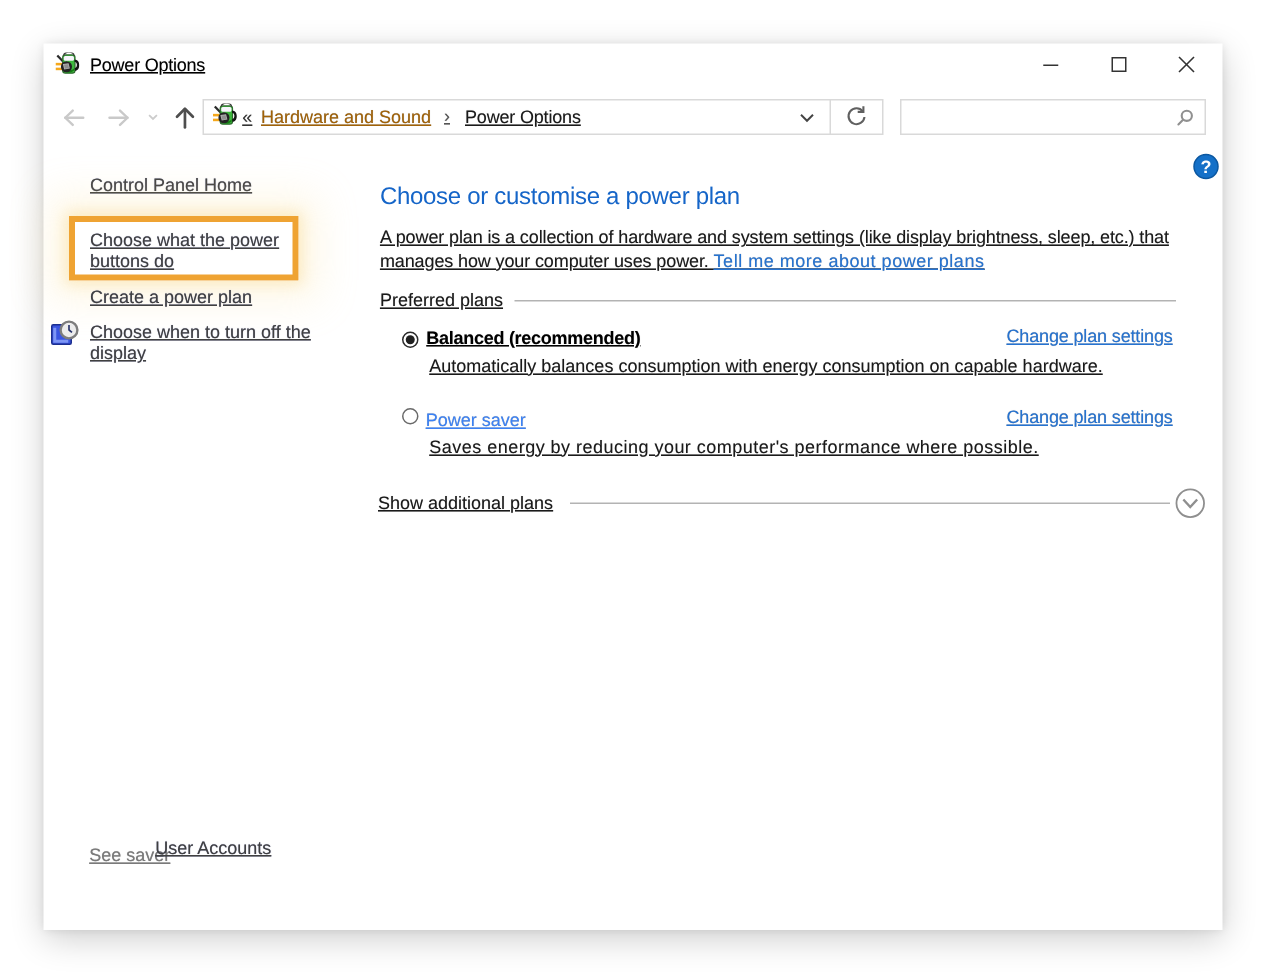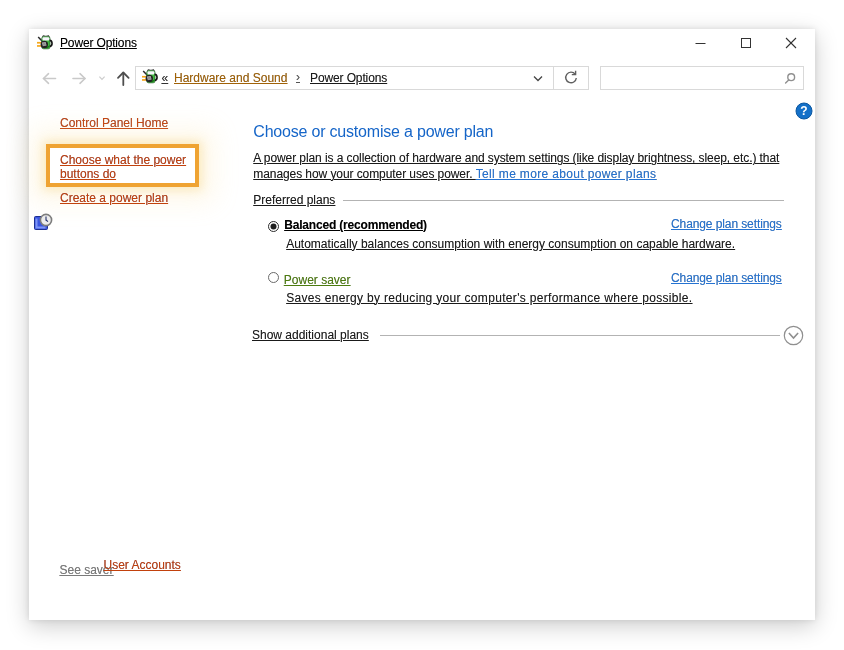--- a/index.html
+++ b/index.html
@@ -3,21 +3,21 @@
 <meta charset="utf-8">
 <style>
   * { margin:0; padding:0; box-sizing:border-box; }
   html,body { width:844px; height:650px; background:#ffffff; overflow:hidden;
     font-family:"Liberation Sans", sans-serif; }
   #stage { position:relative; width:844px; height:650px; }
   #win { position:absolute; left:29px; top:29px; width:786px; height:591px;
     background:#fff; box-shadow:0 6px 22px rgba(0,0,0,0.20), 0 0 6px rgba(0,0,0,0.10); }
   .abs { position:absolute; }
   .t12 { font-size:12px; line-height:14px; color:#1a1a1a; white-space:nowrap; text-shadow:0 0 0.45px rgba(20,20,20,0.4);text-decoration:underline; }
-  .nav { color:#c2410c; text-shadow:0 0 0.5px rgba(38,45,122,0.55); }
+  .nav { color:#404040; text-shadow:0 0 0.5px rgba(38,45,122,0.55); }
   .link { color:#2573d2; }
 </style>
 </head>
 <body>
 <div id="stage">
 <div id="win">
 
   <svg class="abs" id="ico-title" style="left:8px;top:6px" width="16" height="16" viewBox="0 0 16 16">
     <path d="M1.2,2 L6.2,7.2" stroke="#2b2b2b" stroke-width="1.5" fill="none"></path>
     <rect x="4.8" y="1.6" width="8.2" height="12.2" rx="1.8" fill="#3eb83e" stroke="#2f6b2f" stroke-width="0.8"></rect>
@@ -99,20 +99,21 @@
       box-shadow:0 0 9px 3px rgba(246,205,110,0.35), 0 0 26px 14px rgba(249,221,150,0.22);"></div>
   <div class="abs t12 nav" style="left:31px;top:123.5px;">Choose what the power<br>buttons do</div>
   <div class="abs t12 nav" style="left:31px;top:161.9px;">Create a power plan</div>
   <svg class="abs" id="ico-clock" style="left:5px;top:184px" width="19" height="19" viewBox="0 0 19 19">
   <rect x="0.5" y="3.5" width="13" height="13" rx="1" fill="#3a55e0" stroke="#1c2f90" stroke-width="1"></rect>
   <path d="M2.5,5.5 v9 h9" stroke="#7e96f5" stroke-width="2" fill="none"></path>
   <circle cx="12" cy="7" r="5.6" fill="#ececec" stroke="#7d7d7d" stroke-width="1.6"></circle>
   <line x1="12" y1="3.6" x2="12" y2="7.4" stroke="#27336b" stroke-width="1.1"></line>
   <line x1="12" y1="7" x2="14" y2="8.6" stroke="#27336b" stroke-width="1.1"></line>
 </svg>
+  <div class="abs t12 nav" style="left:31px;top:185.3px;">Choose when to turn off the<br>display</div>
 
   <div class="abs t12" style="left:30.5px;top:533.5px;color:#7a7a7a;">See saver</div>
   <div class="abs t12 nav" style="left:30.5px;top:529px;padding-left:44px;">User Accounts</div>
 
   <div class="abs" style="left:224.3px;top:92.5px;font-size:16px;line-height:19px;letter-spacing:-0.2px;color:#1565c8;white-space:nowrap;">Choose or customise a power plan</div>
   <div class="abs t12" style="left:224.3px;top:122.2px;line-height:15.7px;letter-spacing:-0.08px;">A power plan is a collection of hardware and system settings (like display brightness, sleep, etc.) that<br>manages how your computer uses power. <a style="color:#2573d2;text-decoration:underline;letter-spacing:0.35px;">Tell me more about power plans</a></div>
 
   <div class="abs t12" style="left:224.3px;top:163.6px;">Preferred plans</div>
   <div class="abs" style="left:314px;top:171px;width:441px;height:1px;background:#b3b3b3;"></div>
 
@@ -120,21 +121,21 @@
     <circle cx="6.5" cy="6.5" r="5" fill="#fff" stroke="#2b2b2b" stroke-width="1"></circle>
     <circle cx="6.5" cy="6.5" r="3" fill="#1f1f1f"></circle>
   </svg>
   <div class="abs t12" style="left:255.2px;top:188.7px;font-weight:bold;color:#000;letter-spacing:-0.18px;">Balanced (recommended)</div>
   <div class="abs t12 link" style="left:642px;top:188.2px;letter-spacing:-0.1px;">Change plan settings</div>
   <div class="abs t12" style="left:257.2px;top:207.9px;">Automatically balances consumption with energy consumption on capable hardware.</div>
 
   <svg class="abs" style="left:238px;top:241.5px" width="13" height="13" viewBox="0 0 13 13">
     <circle cx="6.5" cy="6.5" r="5" fill="#fff" stroke="#6a6a6a" stroke-width="1"></circle>
   </svg>
-  <div class="abs t12" style="left:254.8px;top:244px;color:#4d7c0f;">Power saver</div>
+  <div class="abs t12" style="left:254.8px;top:244px;color:#3b82f6;">Power saver</div>
   <div class="abs t12 link" style="left:642px;top:241.7px;letter-spacing:-0.1px;">Change plan settings</div>
   <div class="abs t12" style="left:257.2px;top:261.5px;letter-spacing:0.32px;">Saves energy by reducing your computer's performance where possible.</div>
 
   <div class="abs t12" style="left:223px;top:299px;">Show additional plans</div>
   <div class="abs" style="left:351px;top:306.3px;width:400px;height:1px;background:#b3b3b3;"></div>
   <svg class="abs" style="left:754px;top:296px" width="21" height="21" viewBox="0 0 21 21">
     <circle cx="10.5" cy="10.5" r="9.2" fill="none" stroke="#8f8f8f" stroke-width="1.2"></circle>
     <polyline points="5.9,8 10.5,13 15.1,8" fill="none" stroke="#8f8f8f" stroke-width="1.6"></polyline>
   </svg>
 

